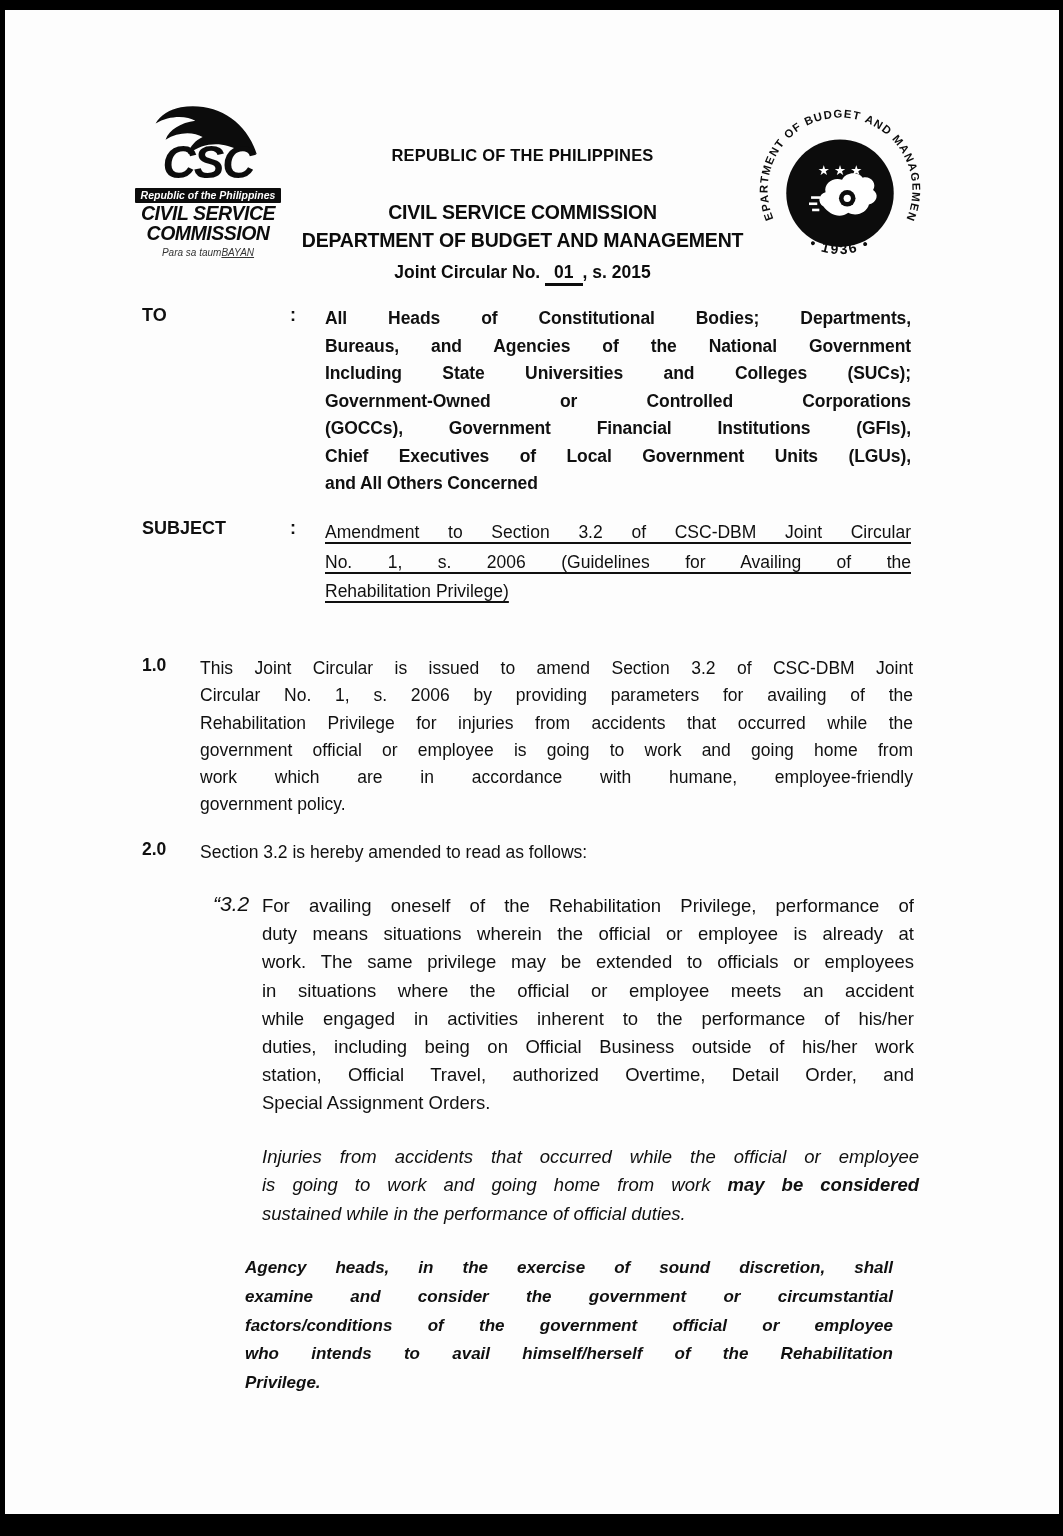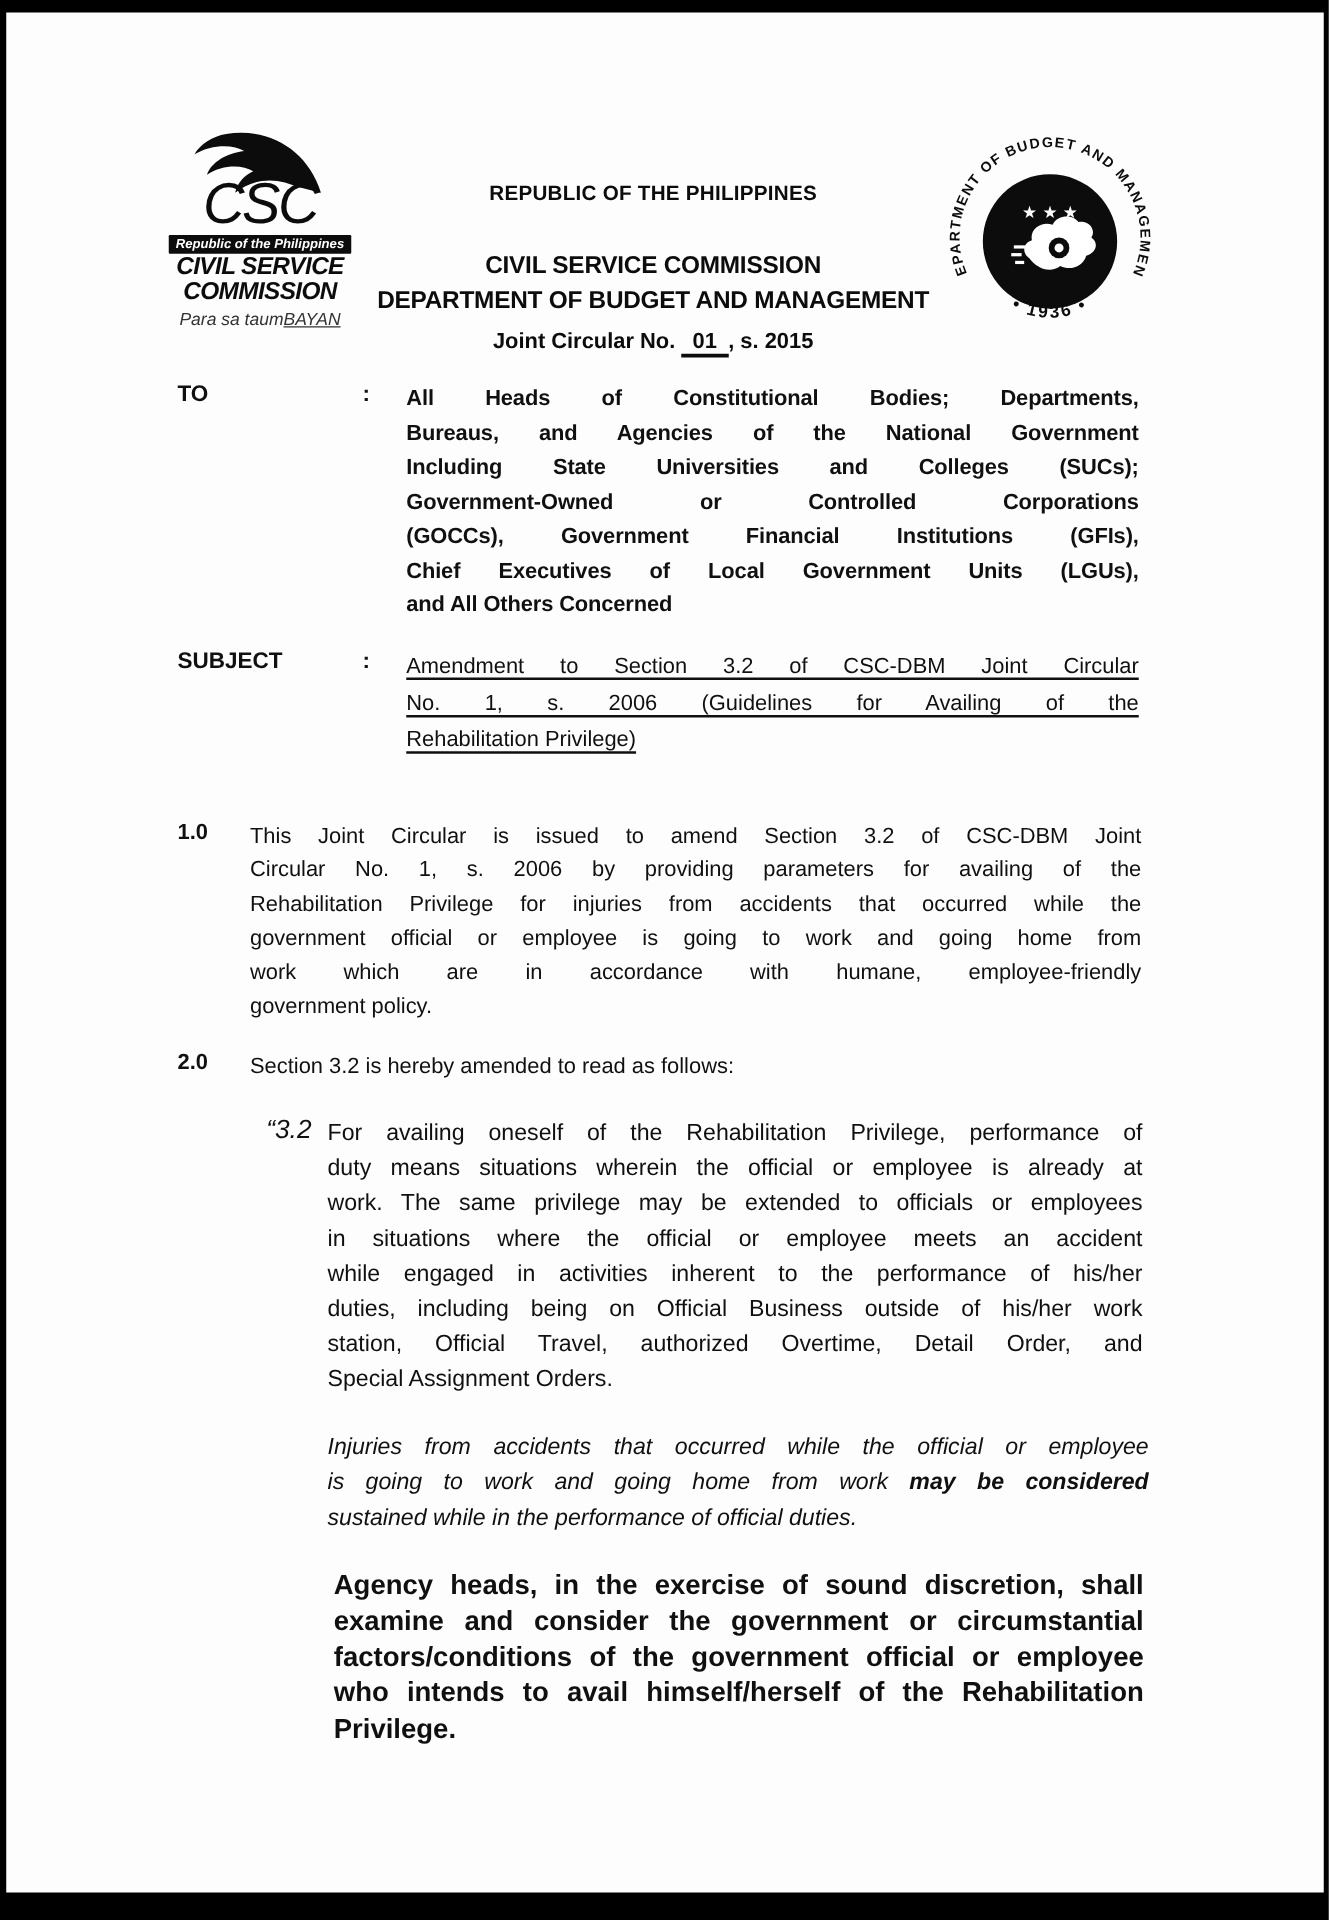--- a/index.html
+++ b/index.html
@@ -13,30 +13,30 @@
   .page{
     position:absolute;left:5px;top:10px;right:4px;bottom:22px;
     background:#fdfdfd;overflow:hidden;
   }
   .abs{position:absolute;}
 
   
   .csc-logo{left:130px;top:90px;width:146px;text-align:center;}
   .csc-swoosh{display:block;margin:0 auto;width:112px;height:56px;}
   .csc-acronym{
-    font-weight:normal;font-style:italic;font-size:46px;line-height:40px;
+    font-weight:bold;font-style:italic;font-size:46px;line-height:40px;
     letter-spacing:-2px;margin-top:-14px;color:#0c0c0c;
   }
   .csc-banner{
     margin-top:6px;background:#0c0c0c;color:#fff;
     font-style:italic;font-weight:bold;font-size:10.5px;line-height:15px;
     border-radius:1px;
   }
   .csc-name{font-weight:bold;font-style:italic;font-size:19.5px;line-height:20px;letter-spacing:-0.5px;color:#0c0c0c;}
-  .csc-tagline{margin-top:4px;font-style:italic;font-size:14px;color:#333;}
+  .csc-tagline{margin-top:4px;font-style:italic;font-size:10px;color:#333;}
   .csc-tagline .u{text-decoration:underline;}
 
   
   .head-center{left:245px;top:136px;width:545px;text-align:center;color:#0c0c0c;}
   .hc-republic{font-weight:bold;font-size:16.5px;letter-spacing:0.2px;}
   .hc-csc{font-weight:bold;font-size:19.5px;margin-top:36px;letter-spacing:-0.2px;}
   .hc-dbm{font-weight:bold;font-size:19.5px;margin-top:5px;letter-spacing:-0.2px;}
   .hc-circ{font-weight:bold;font-size:17.5px;margin-top:10px;}
   .hc-circ .u-no{border-bottom:3px solid #0c0c0c;padding:0 9px 1px 9px;}
 
@@ -68,21 +68,21 @@
   .quote1{left:132px;top:882px;width:785px;}
   .q-marker{position:absolute;left:60px;top:0;font-style:italic;font-size:21px;margin-left:16px;}
   .q1-lines{position:absolute;left:125px;top:0;width:652px;font-size:18.5px;}
   .q1-lines .tline{line-height:28.2px;}
 
   .quote2{left:132px;top:1133px;width:790px;}
   .q2-lines{position:absolute;left:125px;top:0;width:657px;font-style:italic;font-size:18.5px;}
   .q2-lines .tline{line-height:28.4px;}
 
   .quote3{left:132px;top:1244px;width:785px;}
-  .q3-lines{position:absolute;left:130px;top:0;width:648px;font-weight:bold;font-size:22px;}
+  .q3-lines{position:absolute;left:108px;top:0;width:648px;font-style:italic;font-weight:bold;font-size:17px;}
   .q3-lines .tline{line-height:28.8px;}
 </style>
 </head>
 <body>
 
 <div class="page">
 
   <div class="abs csc-logo">
     <svg class="csc-swoosh" viewBox="0 0 120 62" aria-hidden="true">
       <path fill="#0c0c0c" d="M114 60 C102 22 68 2 30 8 C18 10 7 17 2 26 C17 17 36 17 46 23 C30 25 17 33 13 44 C27 35 44 35 54 41 C46 45 40 51 38 60 C52 49 68 47 82 51 C94 55 105 58 114 60 Z"></path>

